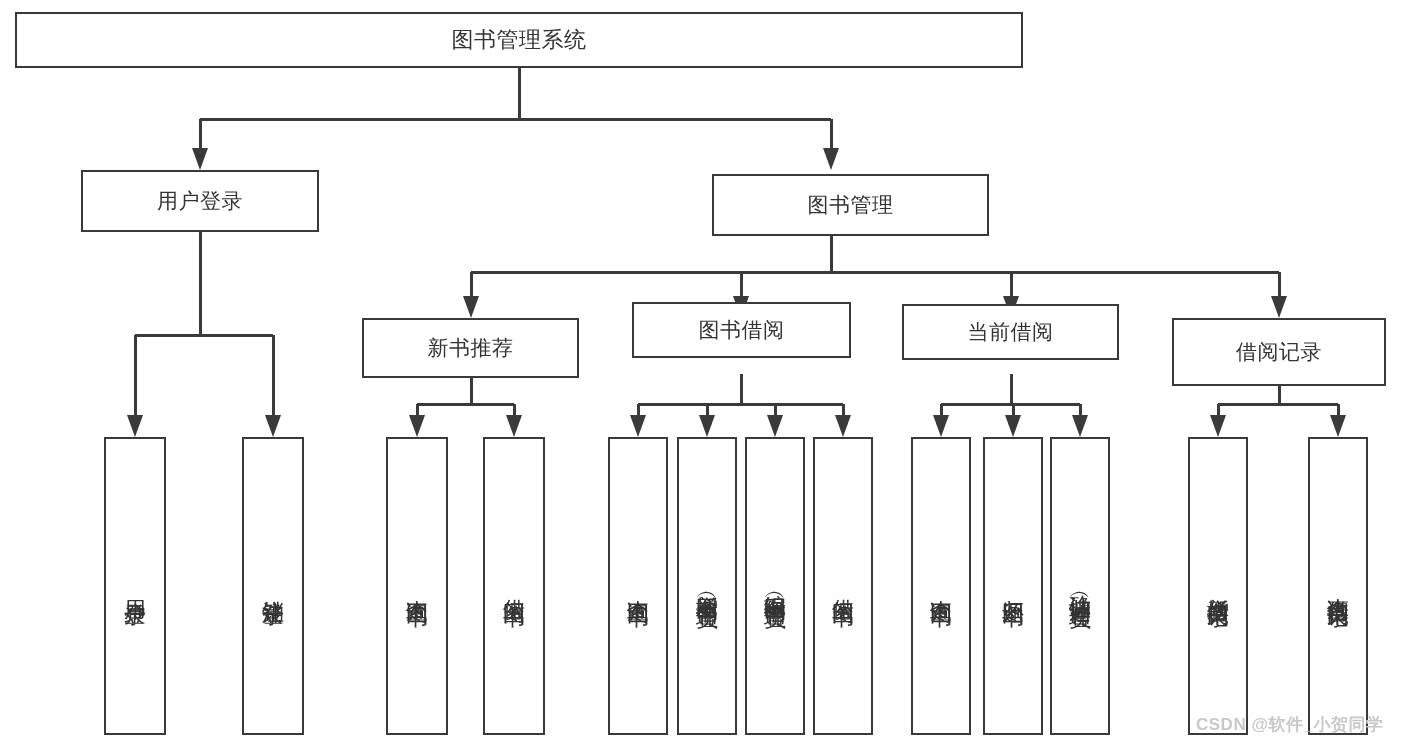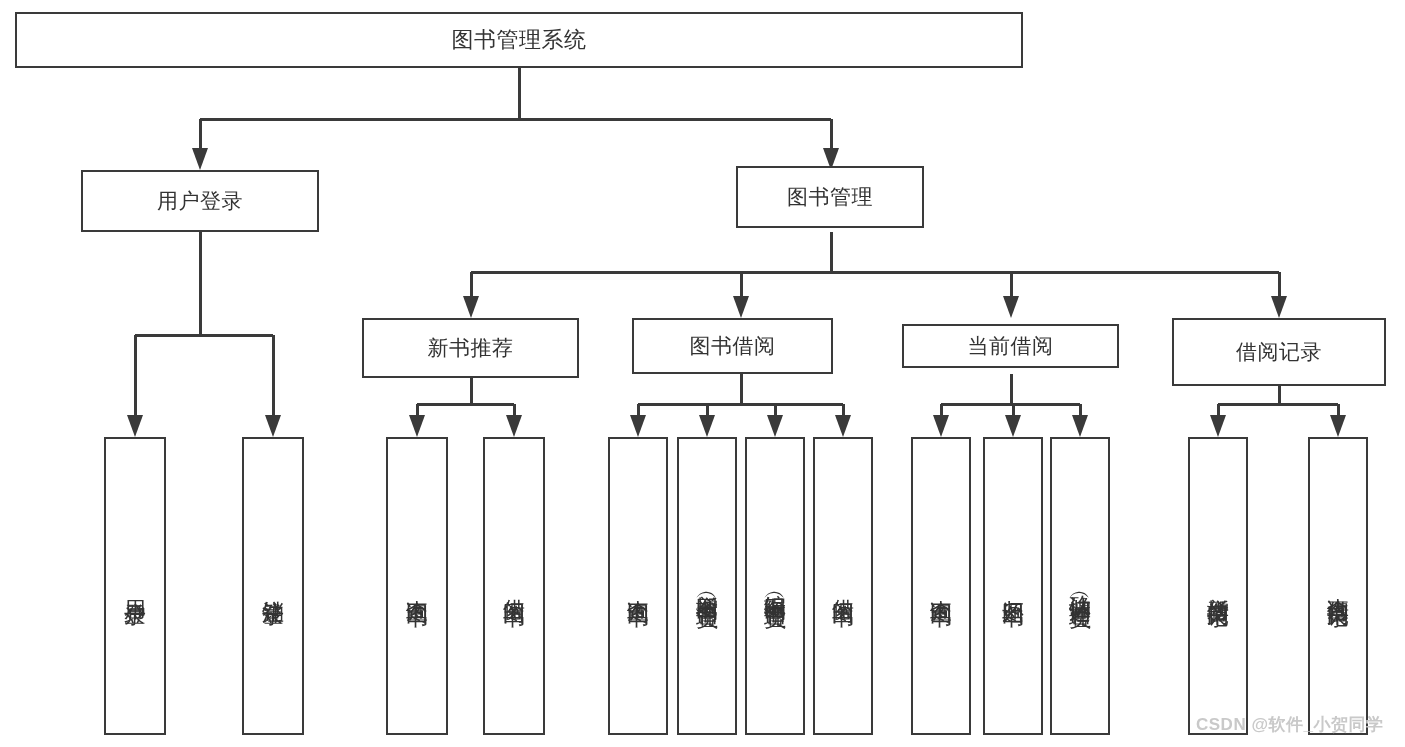--- a/index.html
+++ b/index.html
@@ -122,30 +122,30 @@
       </g>
   </svg>
 
   <div id="nodes-layer">
       <div class="node-box root" style="left: 15px; top: 12px; width: 1008px; height: 56px; border-color: rgb(58, 58, 58);">
         <span class="node-label" style="color: rgb(51, 51, 51);">图书管理系统</span>
       </div>
       <div class="node-box" style="left: 81px; top: 170px; width: 238px; height: 62px; border-color: rgb(58, 58, 58);">
         <span class="node-label" style="color: rgb(51, 51, 51);">用户登录</span>
       </div>
-      <div class="node-box" style="left: 712px; top: 166px; width: 188px; height: 62px; border-color: rgb(58, 58, 58); margin-left: 24px;">
+      <div class="node-box" style="left: 712px; top: 174px; width: 277px; height: 62px; border-color: rgb(58, 58, 58);">
         <span class="node-label" style="color: rgb(51, 51, 51);">图书管理</span>
       </div>
       <div class="node-box" style="left: 362px; top: 318px; width: 217px; height: 60px; border-color: rgb(58, 58, 58);">
         <span class="node-label" style="color: rgb(51, 51, 51);">新书推荐</span>
       </div>
-      <div class="node-box" style="left: 632px; top: 318px; width: 201px; height: 56px; border-color: rgb(58, 58, 58);">
+      <div class="node-box" style="left: 632px; top: 302px; width: 219px; height: 56px; border-color: rgb(58, 58, 58);">
         <span class="node-label" style="color: rgb(51, 51, 51);">图书借阅</span>
       </div>
-      <div class="node-box" style="left: 902px; top: 324px; width: 217px; height: 44px; border-color: rgb(58, 58, 58);">
+      <div class="node-box" style="left: 902px; top: 304px; width: 217px; height: 56px; border-color: rgb(58, 58, 58);">
         <span class="node-label" style="color: rgb(51, 51, 51);">当前借阅</span>
       </div>
       <div class="node-box" style="left: 1172px; top: 318px; width: 214px; height: 68px; border-color: rgb(58, 58, 58);">
         <span class="node-label" style="color: rgb(51, 51, 51);">借阅记录</span>
       </div>
       <div class="node-box vertical" style="left: 104px; top: 437px; width: 62px; height: 298px; border-color: rgb(58, 58, 58);">
         <span class="node-label" style="color: rgb(51, 51, 51);">用户登录</span>
       </div>
       <div class="node-box vertical" style="left: 242px; top: 437px; width: 62px; height: 298px; border-color: rgb(58, 58, 58);">
         <span class="node-label" style="color: rgb(51, 51, 51);">注销登录</span>

